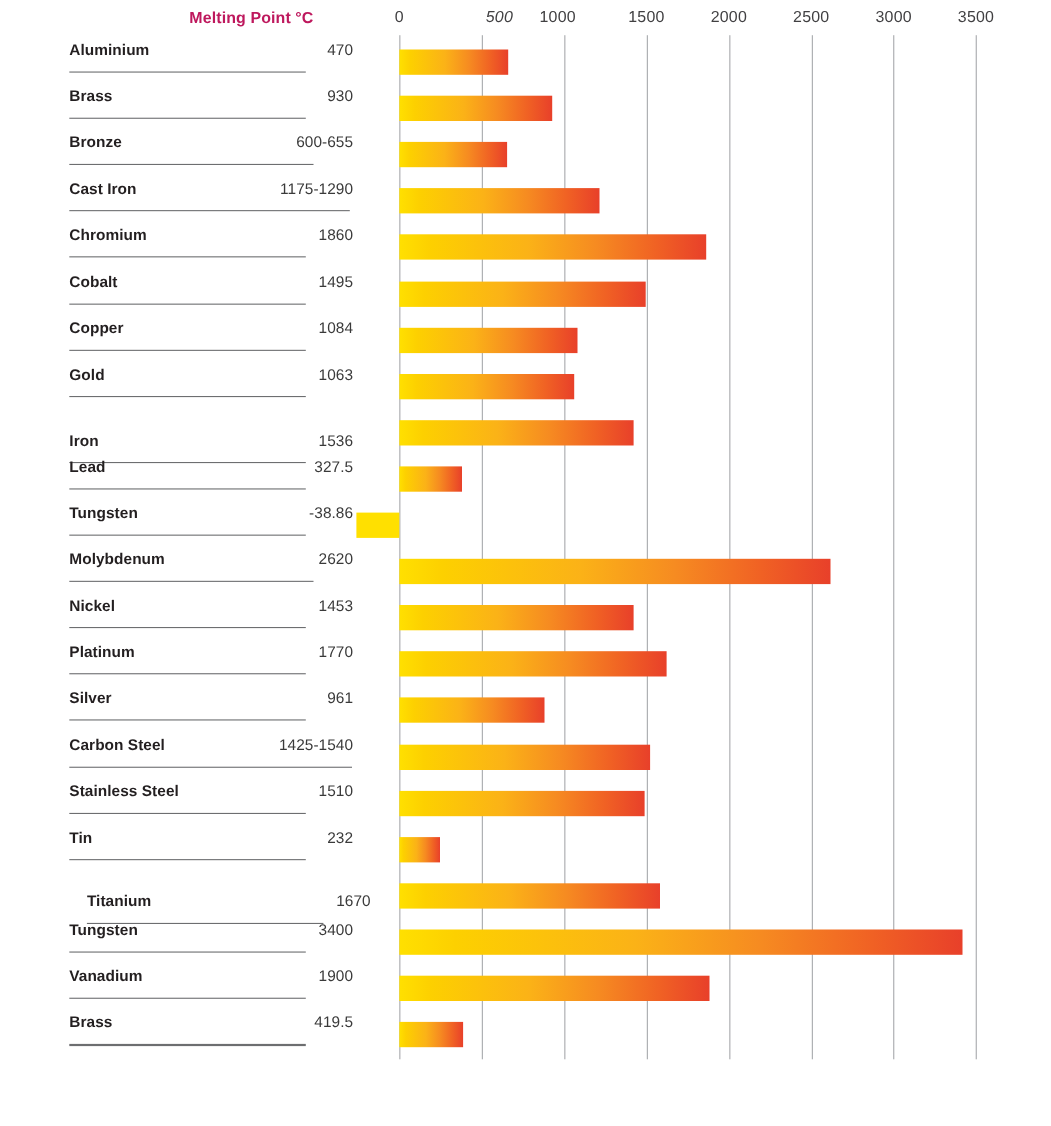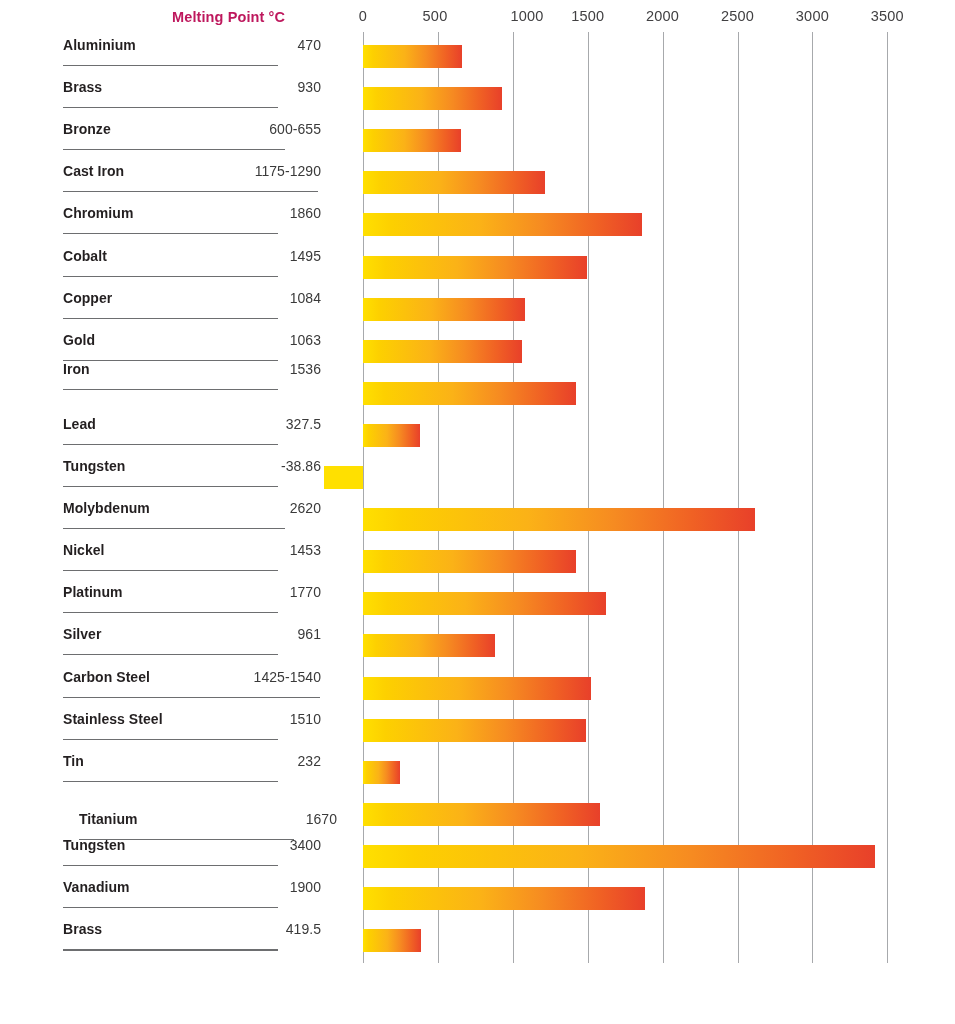--- a/index.html
+++ b/index.html
@@ -168,21 +168,21 @@
           </div>
           <div class="row-rule" style="width: 215px;"></div>
         </div>
         <div class="table-row" style="top: 318.7px;">
           <div class="row-inner">
             <span class="row-name">Gold</span>
             <span class="row-value">1063</span>
           </div>
           <div class="row-rule" style="width: 215px;"></div>
         </div>
-        <div class="table-row" style="top: 348px; text-decoration: underline;">
+        <div class="table-row" style="top: 379px; text-decoration: underline;">
           <div class="row-inner">
             <span class="row-name">Iron</span>
             <span class="row-value">1536</span>
           </div>
           <div class="row-rule" style="width: 215px;"></div>
         </div>
         <div class="table-row" style="top: 402.9px;">
           <div class="row-inner">
             <span class="row-name">Lead</span>
             <span class="row-value">327.5</span>
@@ -275,22 +275,22 @@
         </div>
         <div class="table-row" style="top: 950.2px;">
           <div class="row-rule" style="width: 215px; bottom: auto; top: 0px;"></div>
         </div>
       </div>
   </div>
 
   <div id="chart-panel">
     <div id="axis-labels">
         <div class="axis-label" style="left: 363px;">0</div>
-        <div class="axis-label" style="left: 435px;">500</div>
-        <div class="axis-label" style="left: 527px; text-align: right;">1000</div>
+        <div class="axis-label" style="left: 454px; font-style: italic;">500</div>
+        <div class="axis-label" style="left: 507px; text-align: right;">1000</div>
         <div class="axis-label" style="left: 587.7px;">1500</div>
         <div class="axis-label" style="left: 662.6px;">2000</div>
         <div class="axis-label" style="left: 737.5px;">2500</div>
         <div class="axis-label" style="left: 812.4px;">3000</div>
         <div class="axis-label" style="left: 887.3px;">3500</div>
       </div>
     <div id="gridlines">
         <div class="gridline" style="left: 363px;"></div>
         <div class="gridline" style="left: 437.9px;"></div>
         <div class="gridline" style="left: 512.8px;"></div>

